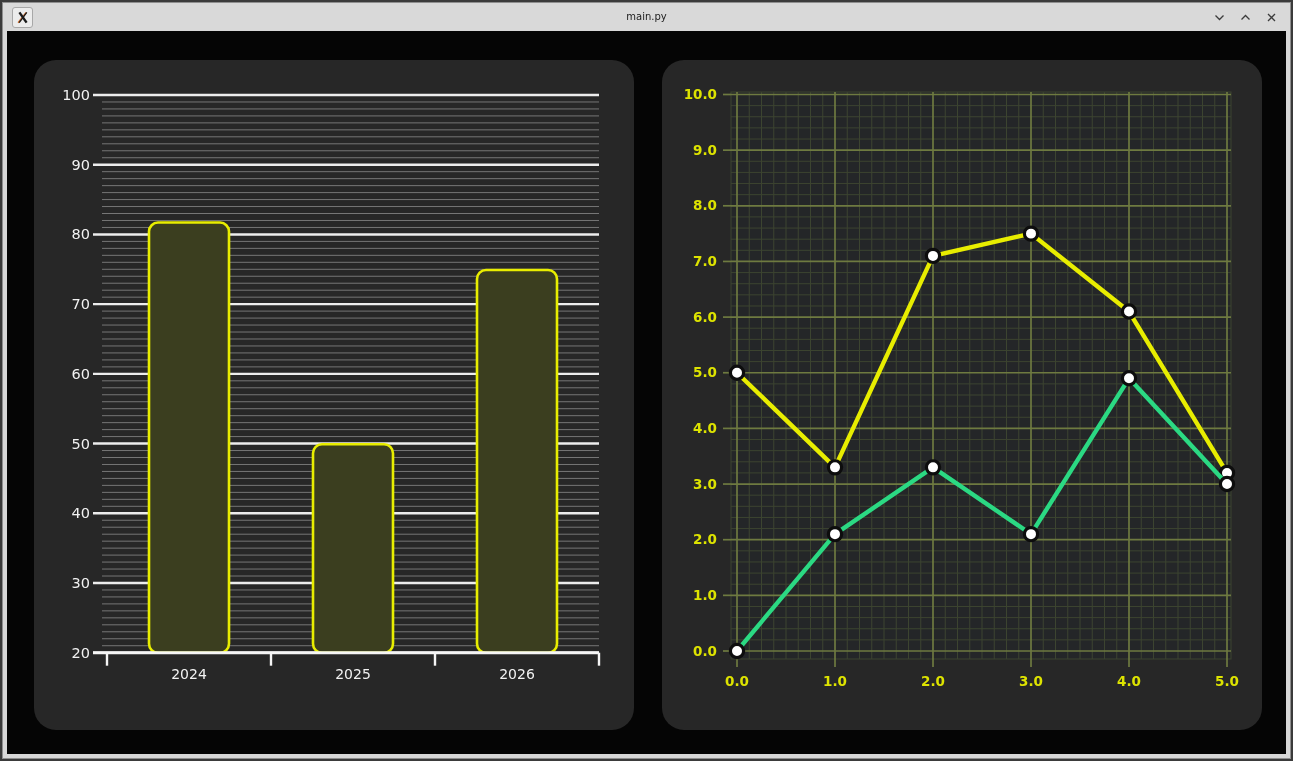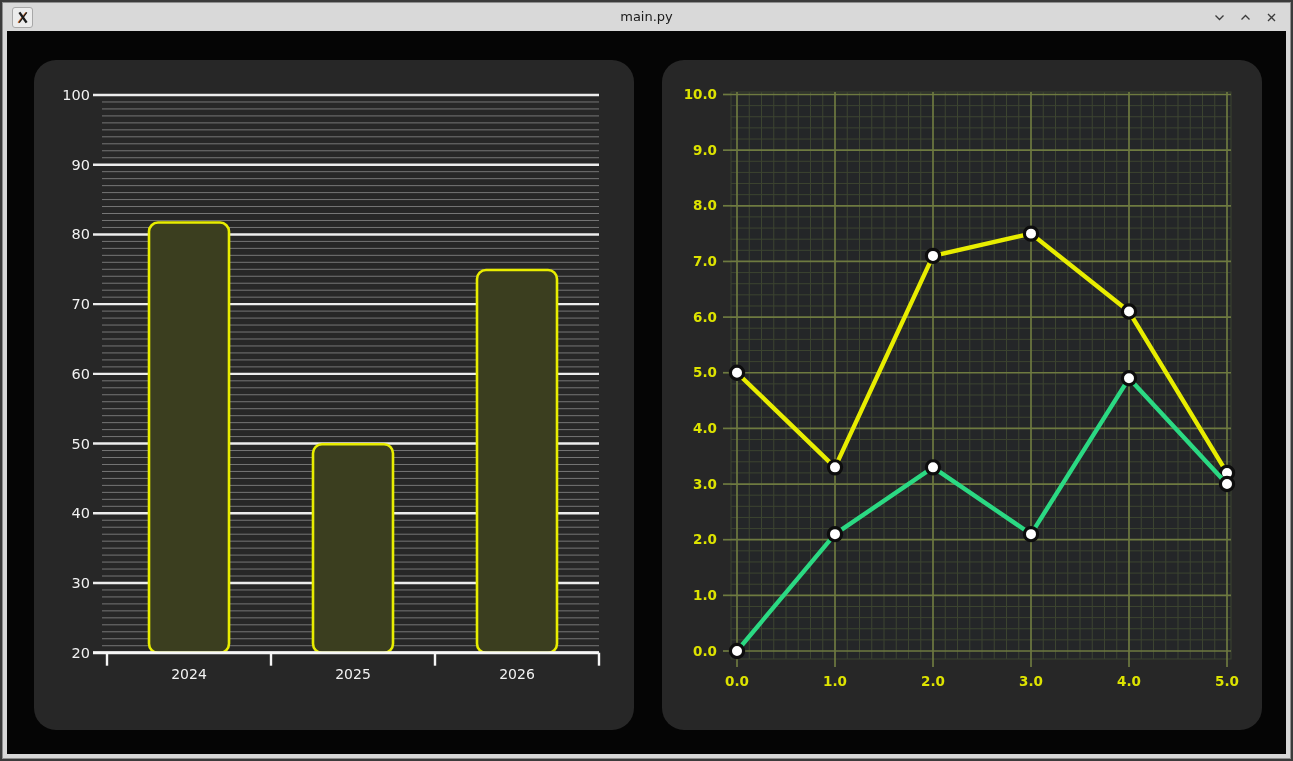--- a/index.html
+++ b/index.html
@@ -6,21 +6,21 @@
   *{box-sizing:border-box;}
   .stage{position:relative;width:1293px;height:761px;background:#3b3b3b;overflow:hidden;
          font-family:"DejaVu Sans",sans-serif;}
   .window{position:absolute;inset:2px;background:#d8d8d8;border:1px solid #8f8f8f;}
   .titlebar{position:absolute;left:0;top:0;right:0;height:28px;background:#d9d9d9;
             display:flex;align-items:center;}
   .tb-iconbtn{position:absolute;left:9px;top:4px;width:21px;height:21px;background:#ececec;
               border:1px solid #a8a8a8;border-radius:3px;display:flex;align-items:center;
               justify-content:center;padding:0;cursor:default;}
   .tb-title{position:absolute;left:0;right:0;top:0;height:44px;line-height:28px;
-            text-align:center;font-size:13px;color:#1b1b1b;}
+            text-align:center;font-size:10px;color:#1b1b1b;}
   .tb-controls{position:absolute;right:10px;top:0;height:28px;display:flex;align-items:center;gap:8px;}
   .tb-btn{width:18px;height:18px;background:transparent;border:none;padding:0;display:flex;
           align-items:center;justify-content:center;cursor:default;}
   .content{position:absolute;left:4px;right:4px;top:28px;bottom:4px;background:#050505;}
   .panel{position:absolute;width:600px;height:670px;background:#272727;border-radius:22px;}
   .panel.left{left:27px;top:29px;}
   .panel.right{left:655px;top:29px;}
   .panel svg{display:block;width:600px;height:670px;}
   svg text{font-family:"DejaVu Sans",sans-serif;}
 </style>

